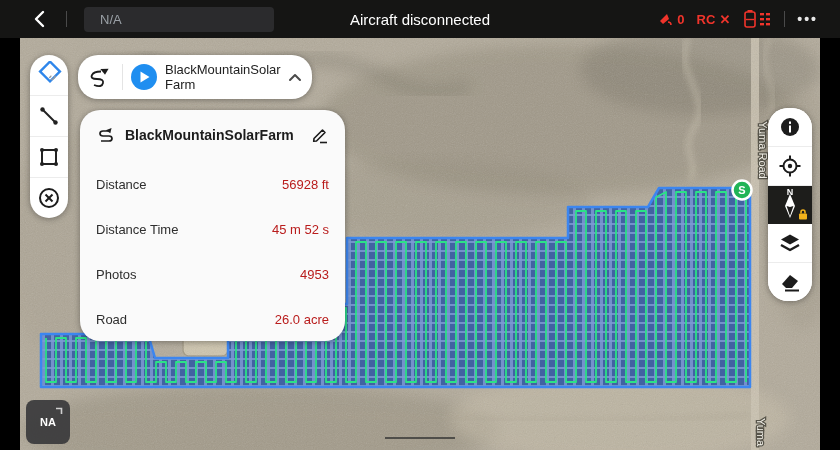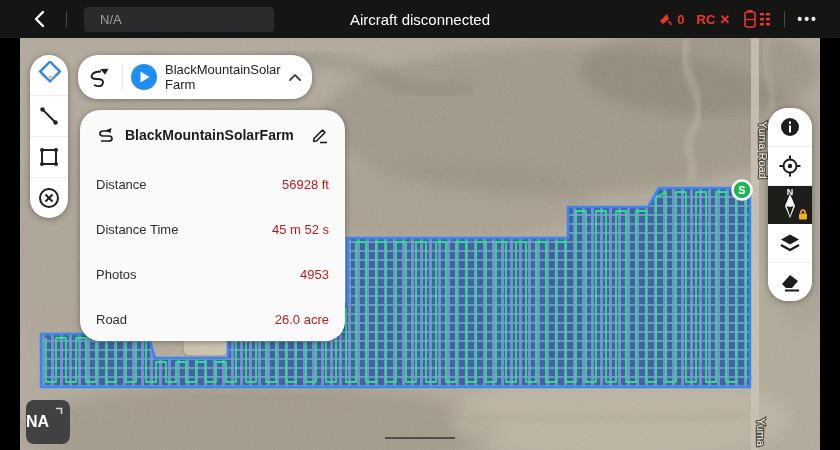--- a/index.html
+++ b/index.html
@@ -33,21 +33,21 @@
   .p-title{flex:1;margin-left:9px;font-size:14px;font-weight:bold;color:#1c1c1c;}
   .p-row{display:flex;justify-content:space-between;margin-top:30px;font-size:13px;}
   .p-label{color:#2e2e2e;}
   .p-value{color:#b91c1c;}
   #righttools{right:28px;top:108px;width:44px;overflow:hidden;}
   .rtool{width:44px;height:38px;display:flex;align-items:center;justify-content:center;border-bottom:1px solid #ececec;background:#fff;}
   .rtool:last-child{border-bottom:none;}
   .rtool.compass{background:#1d1d1b;position:relative;border-bottom:none;}
   .compass-n{position:absolute;top:1px;left:50%;transform:translateX(-50%);color:#fff;font-size:9px;font-weight:bold;}
   #nabadge{position:absolute;left:26px;top:400px;width:44px;height:44px;background:rgba(58,58,60,.92);border-radius:8px;
-           z-index:25;display:flex;align-items:center;justify-content:flex-start;color:#fff;font-weight:bold;font-size:16px;}
+           z-index:25;display:flex;align-items:center;justify-content:center;color:#fff;font-weight:bold;font-size:11px;}
   .na-corner{position:absolute;right:7px;top:7px;}
   #scalebar{position:absolute;left:385px;top:437px;width:70px;height:2px;background:#3a3a38;opacity:.8;z-index:20;}
 </style>
 </head>
 <body>
 
 <div id="stage">
 
   <div id="map">
     <svg width="800" height="412" viewBox="20 38 800 412" xmlns="http://www.w3.org/2000/svg">

